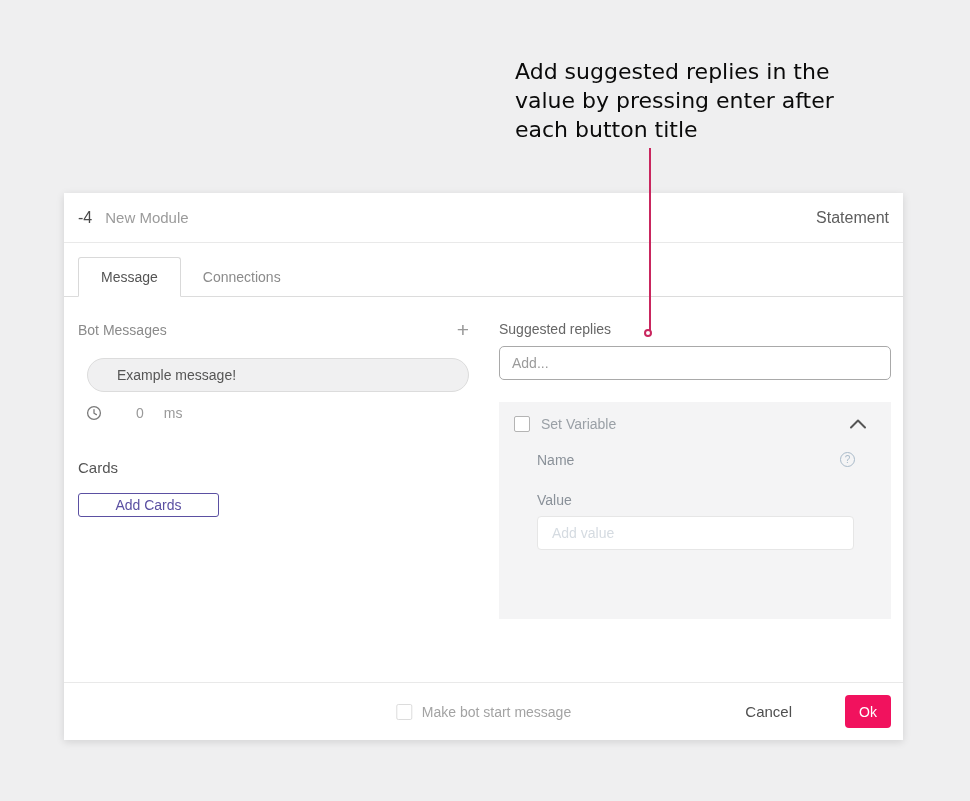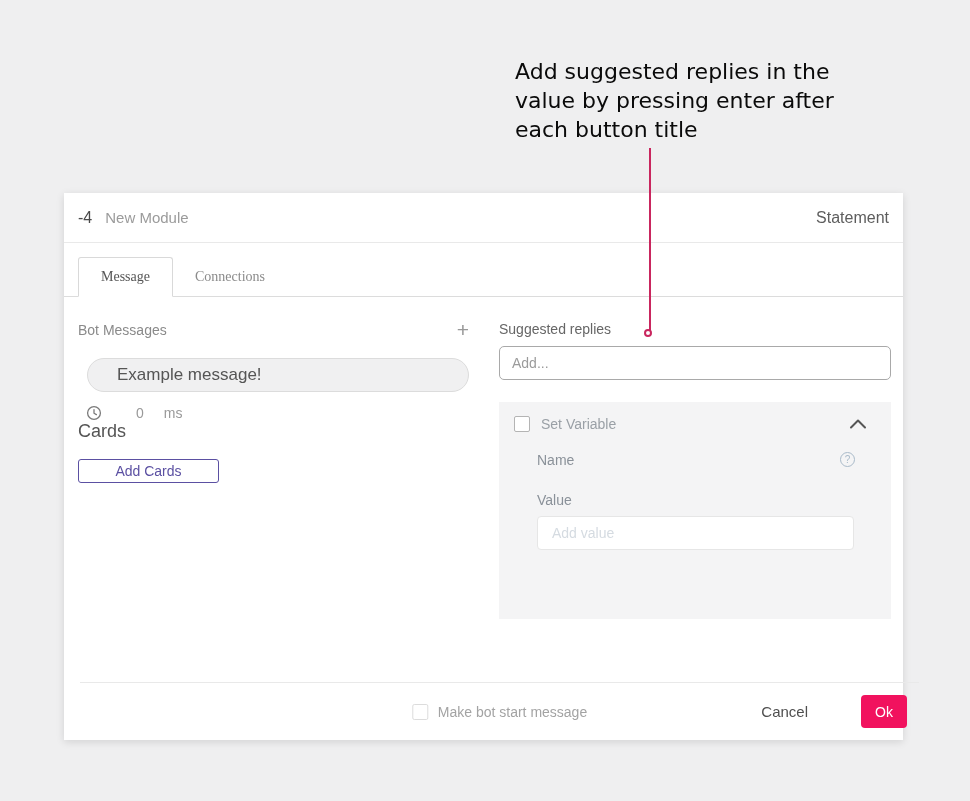--- a/index.html
+++ b/index.html
@@ -47,21 +47,21 @@
   .module-type { color:#5d5d5d; font-size:16px; flex:0 0 auto; }
 
   
   .tabs {
     margin-top:14px; padding-left:14px; height:40px;
     display:flex; align-items:stretch;
     border-bottom:1px solid #dcdcdc;
   }
   .tab {
     display:flex; align-items:center; padding:0 22px;
-    font-size:14px; color:#8b8b8b; cursor:pointer;font-family:Liberation Serif, serif;
+    font-size:14px; color:#8b8b8b; cursor:pointer;
   }
   .tab.active {
     background:#fff; border:1px solid #d9d9d9; border-bottom:1px solid #fff;
     margin-bottom:-1px; border-radius:3px 3px 0 0; color:#555;
   }
 
   
   .content { display:flex; padding:0 12px 0 14px; }
   .col-left  { width:391px; margin-right:30px; }
   .col-right { flex:1; }
@@ -69,30 +69,30 @@
   .section-row {
     display:flex; justify-content:space-between; align-items:center;
     margin-top:24px; height:18px;
   }
   .muted-label { font-size:14px; color:#8a8a8a; }
   .plus-icon { color:#999; font-size:21px; font-weight:400; line-height:16px; cursor:pointer; }
 
   .message-pill {
     display:block; margin:19px 0 0 9px; width:382px; height:34px;
     background:#f0f0f1; border:1px solid #dcdcdc; border-radius:17px;
-    padding:0 14px 0 29px; font-size:17px; color:#555;
+    padding:0 14px 0 29px; font-size:14px; color:#555;
     font-family:"Liberation Sans", sans-serif; outline:none;
   }
 
   .delay-row { display:flex; align-items:center; margin:13px 0 0 8px; color:#999; font-size:14px; }
   .clock-icon { display:inline-flex; }
   .delay-value { margin-left:34px; color:#999; cursor:text; }
   .delay-unit  { margin-left:20px; color:#999; }
 
-  .cards-label { font-size:18px; color:#555; }
+  .cards-label { margin-top:38px; font-size:15px; color:#555; }
   .add-cards-btn {
     margin-top:17px; width:141px; height:24px; background:#fff;
     border:1px solid #5b50a2; border-radius:3px; color:#5b50a2;
     font-size:14px; cursor:pointer; font-family:"Liberation Sans", sans-serif;
   }
 
   .suggested-label { margin-top:24px; font-size:14px; color:#666; height:18px; }
   .suggested-input {
     display:block; margin-top:7px; width:100%; height:34px;
     border:1px solid #a9a9a9; border-radius:5px; padding:0 12px;
@@ -128,21 +128,21 @@
     display:block; margin:8px 0 0 23px; width:317px; height:34px;
     background:#fff; border:1px solid #e6e6e6; border-radius:4px;
     padding:0 14px; font-size:14px; color:#666; outline:none;
     font-family:"Liberation Sans", sans-serif;
   }
   .panel-input::placeholder { color:#d5dbe1; }
   .value-label-row { margin-top:23px; }
 
   
   .modal-footer {
-    position:absolute; left:16px; bottom:0; width:100%; height:58px;
+    position:absolute; left:0; bottom:0; width:100%; height:58px;
     border-top:1px solid #e9e9e9; display:flex; align-items:center;
     padding:0 12px 0 14px;
   }
   .start-group {
     position:absolute; left:50%; transform:translateX(-50%);
     display:flex; align-items:center;
   }
   .checkbox.light { border-color:#dcdcdc; }
   .start-label { margin-left:10px; font-size:14px; color:#a3a3a3; }
   .footer-right { margin-left:auto; display:flex; align-items:center;gap:37px; }

